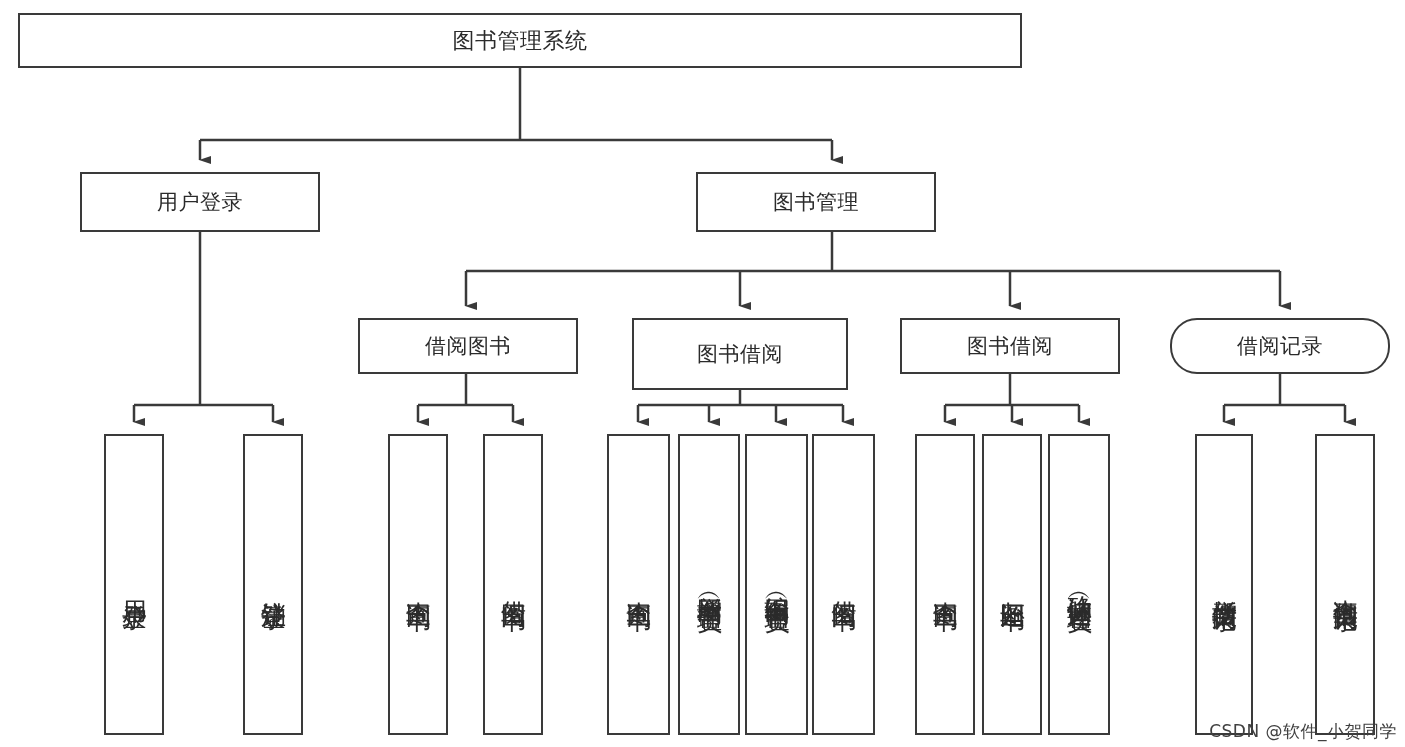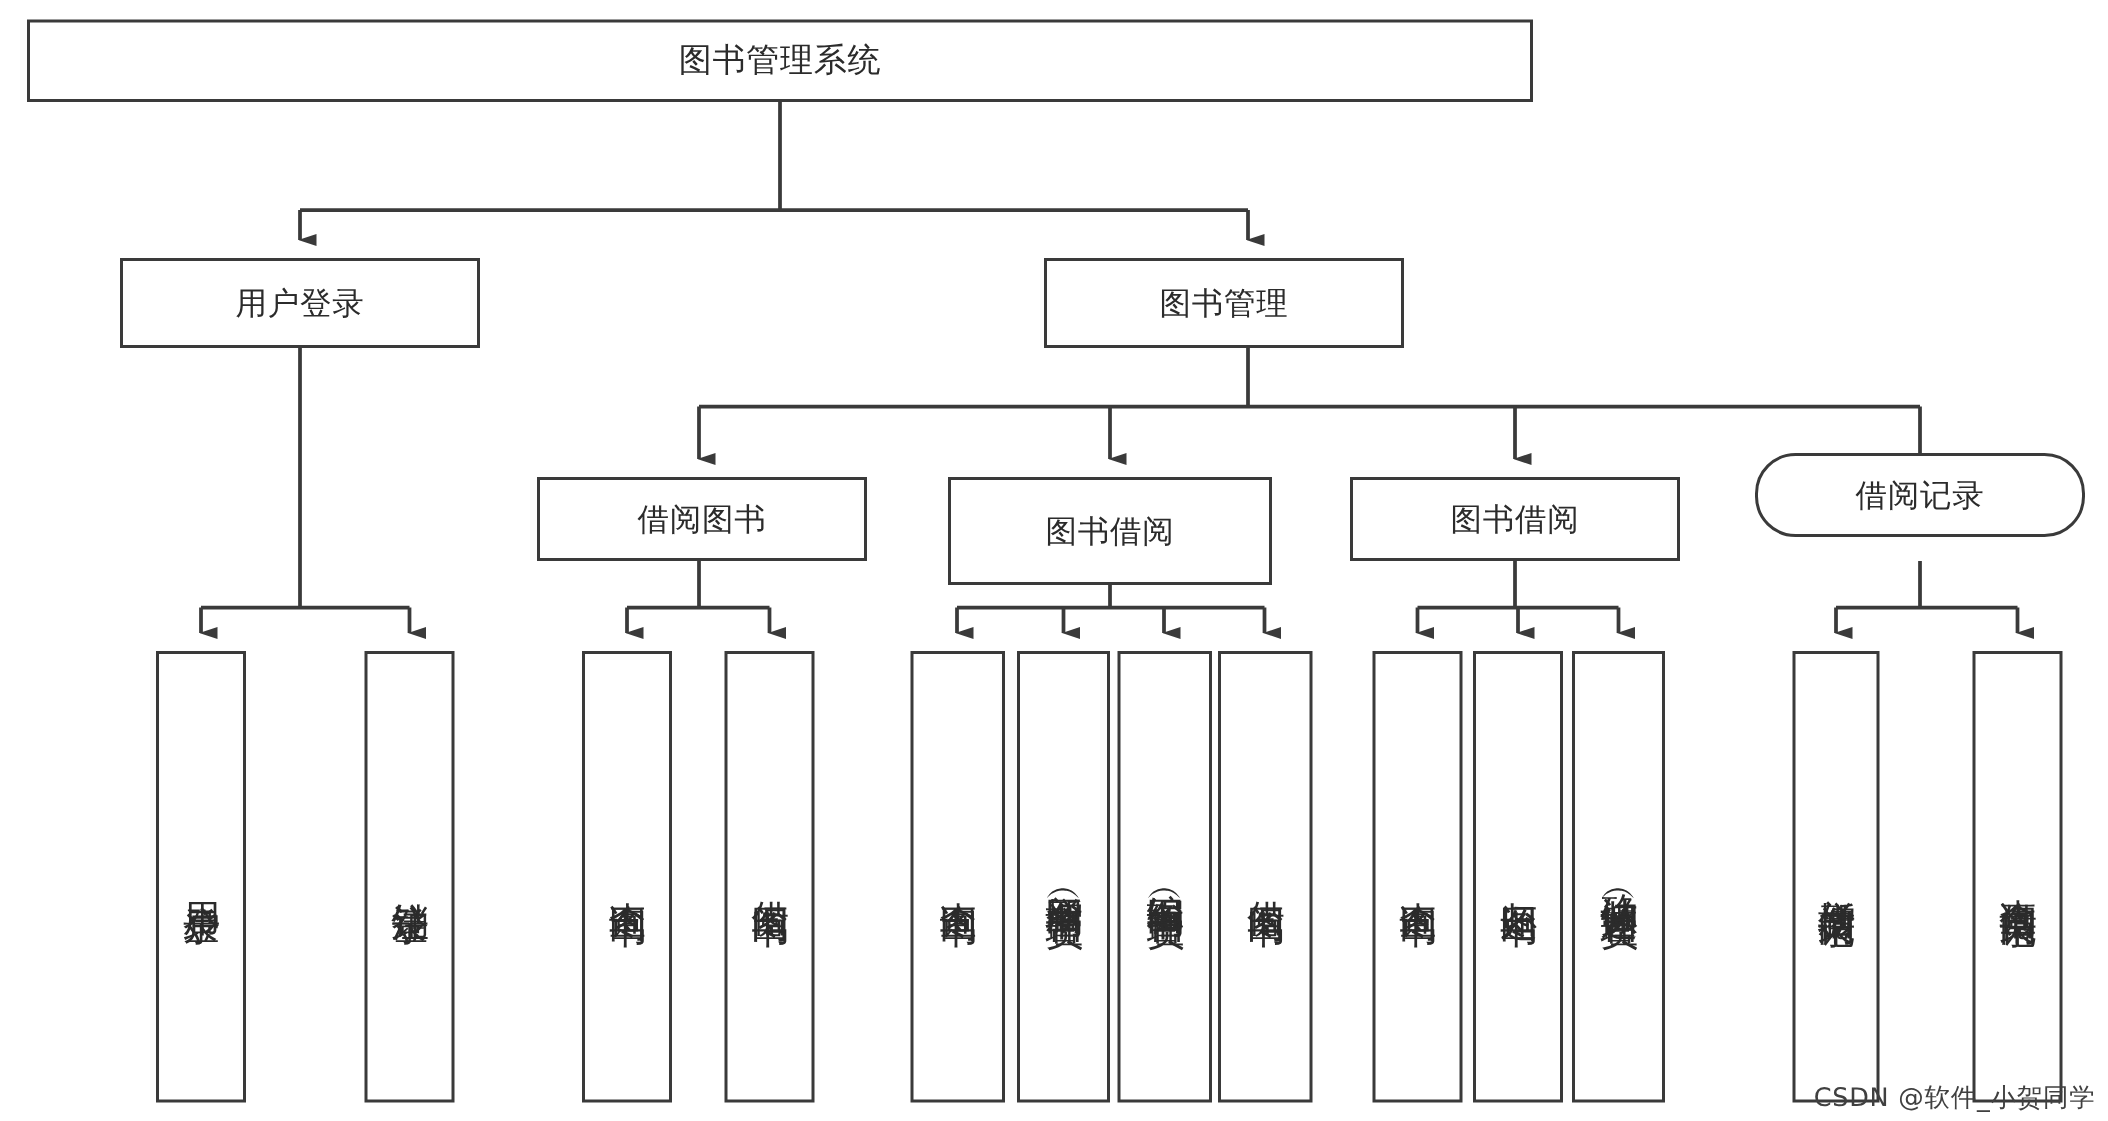--- a/index.html
+++ b/index.html
@@ -123,21 +123,21 @@
 
   <div class="node h-node" style="left:358px;top:318px;width:220px;height:56px;">
     <span class="lbl">借阅图书</span>
   </div>
   <div class="node h-node" style="left:632px;top:318px;width:216px;height:72px;">
     <span class="lbl">图书借阅</span>
   </div>
   <div class="node h-node" style="left:900px;top:318px;width:220px;height:56px;">
     <span class="lbl">图书借阅</span>
   </div>
-  <div class="node h-node" style="left:1170px;top:302px;width:220px;height:56px;border-radius:27px;">
+  <div class="node h-node" style="left:1170px;top:318px;width:220px;height:56px;border-radius:27px;">
     <span class="lbl">借阅记录</span>
   </div>
 
   <div class="node v-node" style="left:104px;top:434px;width:60px;height:301px;">
     <span class="lbl">用户登录</span>
   </div>
   <div class="node v-node" style="left:243px;top:434px;width:60px;height:301px;">
     <span class="lbl">注销登录</span>
   </div>
   <div class="node v-node" style="left:388px;top:434px;width:60px;height:301px;">

